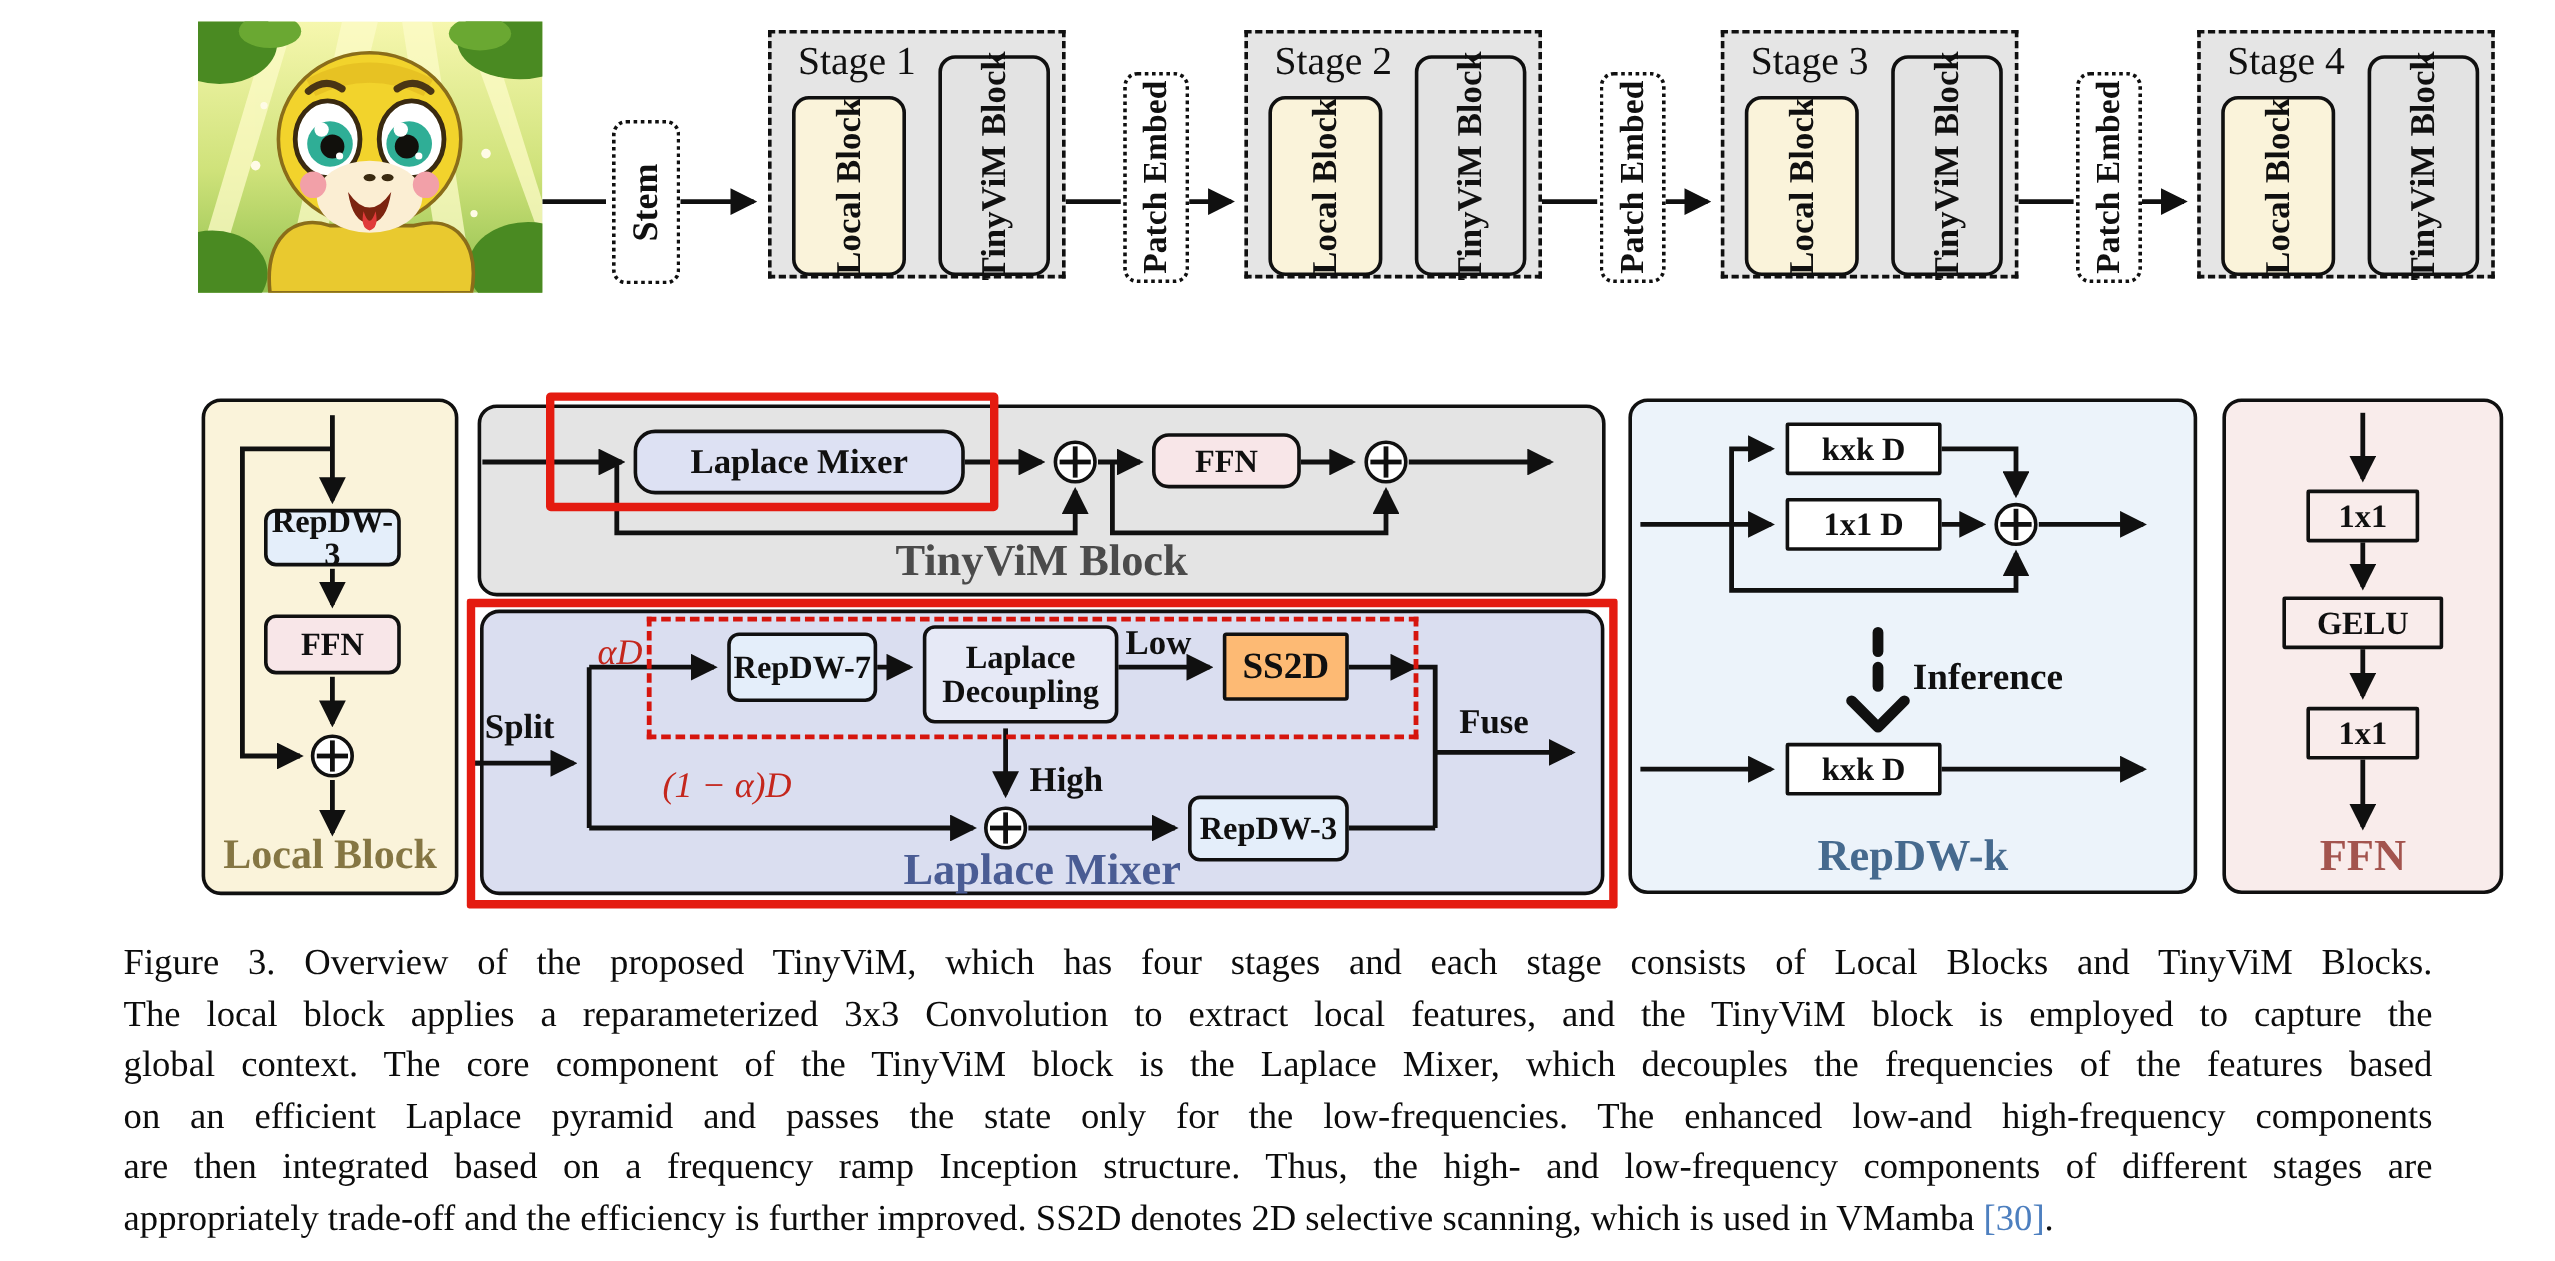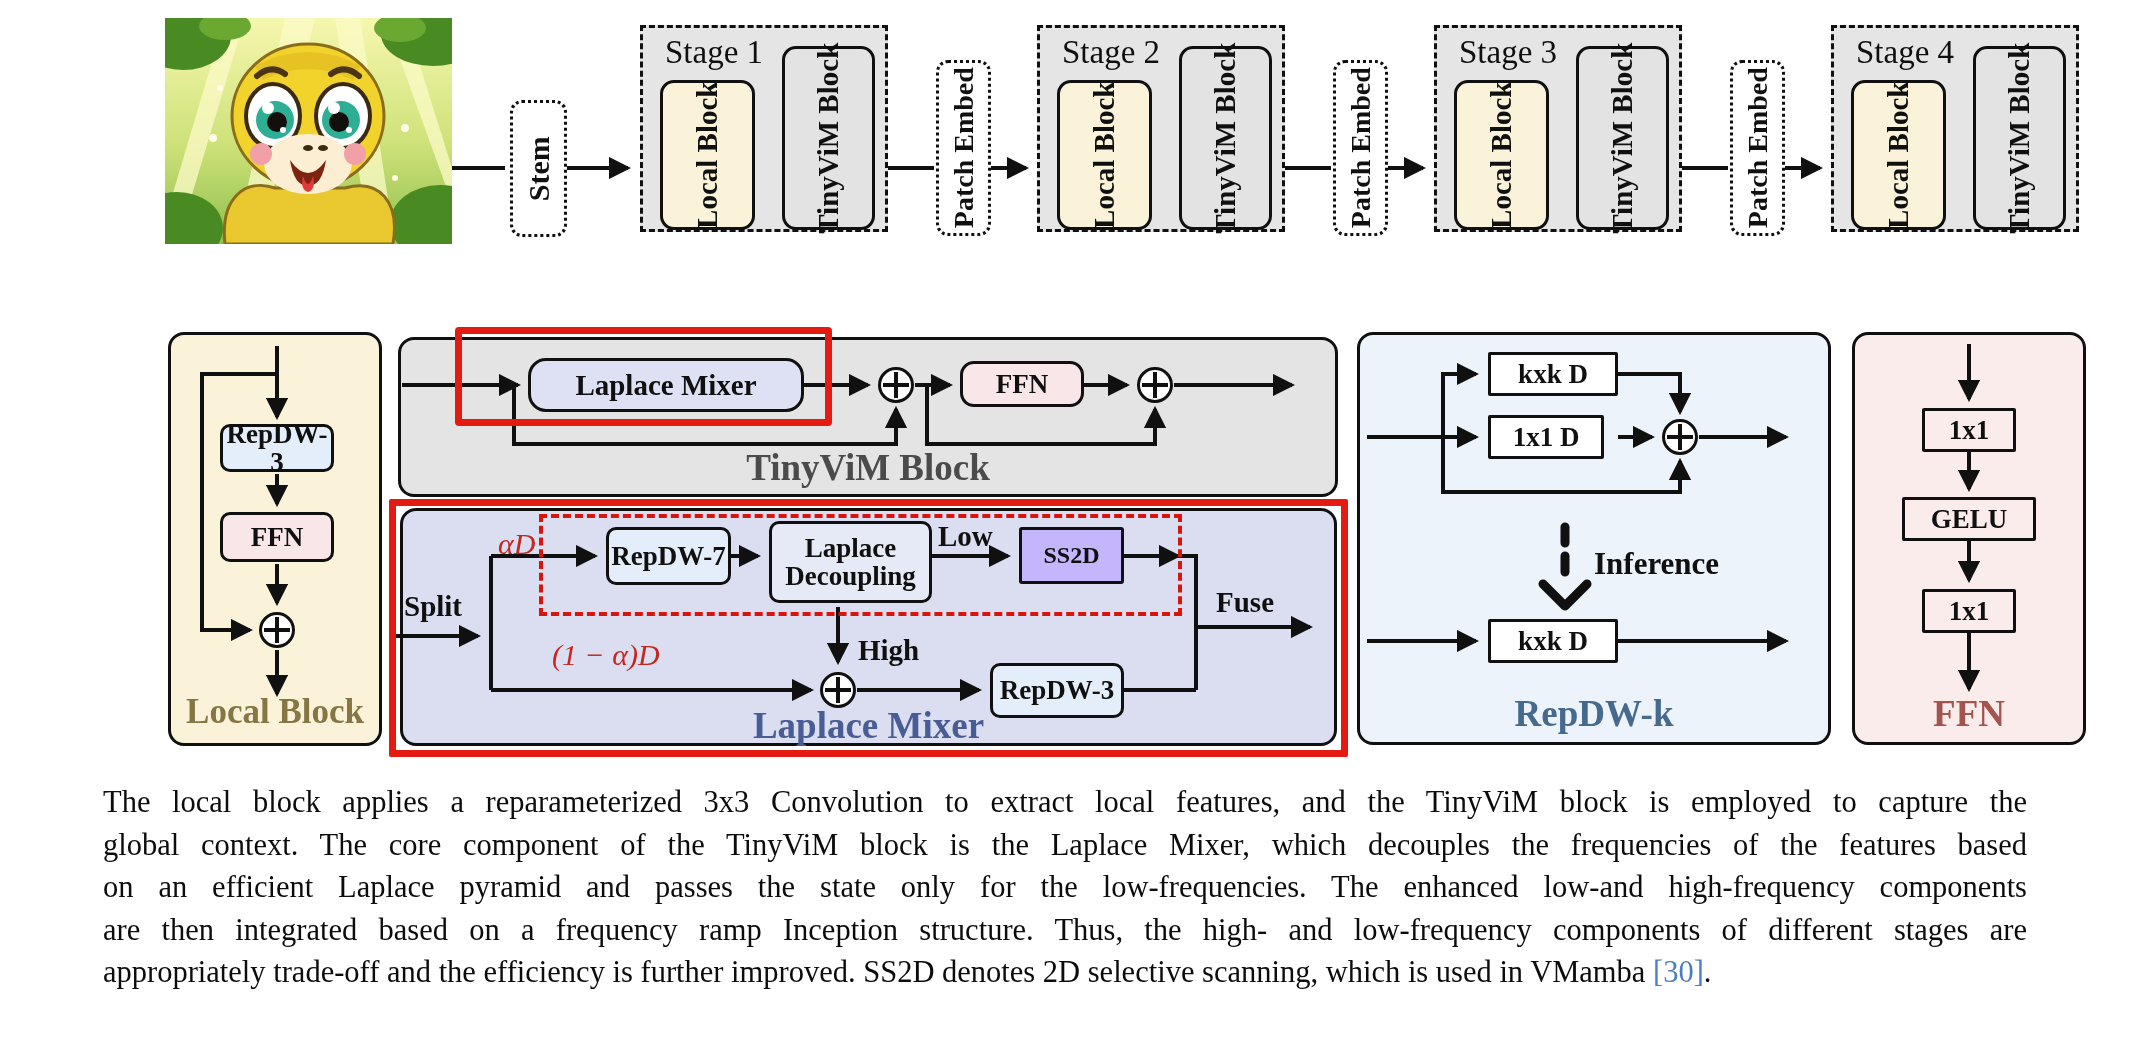--- a/index.html
+++ b/index.html
@@ -293,35 +293,35 @@
   <div class="red-math" style="left:552px;top:638px;z-index:4;">(1 − α)D</div>
 
   <div class="box r10" style="left:606px;top:527px;width:125px;height:58px;background:#e4eefa;font-size:27px;z-index:6;">
     <span>RepDW-7</span>
   </div>
   <div class="box r10" style="left:769px;top:521px;width:163px;height:82px;background:#e6e9f6;font-size:27px;flex-direction:column;z-index:6;">
     <span>Laplace</span>
     <span>Decoupling</span>
   </div>
   <div class="flow-label" style="left:938px;top:520px;z-index:6;">Low</div>
-  <div class="box" style="left:1019px;top:527px;width:105px;height:57px;background:#c4b5fd;font-size:24px;border-radius:3px;z-index:6;">
+  <div class="box" style="left:1019px;top:527px;width:105px;height:57px;background:#fdba74;font-size:31px;border-radius:3px;z-index:6;">
     <span>SS2D</span>
   </div>
   <div class="flow-label" style="left:1216px;top:586px;z-index:4;">Fuse</div>
   <div class="flow-label" style="left:858px;top:634px;z-index:4;">High</div>
   <div class="xor" style="left:820px;top:672px;z-index:4;"></div>
   <div class="box r10" style="left:990px;top:663px;width:134px;height:55px;background:#e4eefa;font-size:27px;z-index:4;">
     <span>RepDW-3</span>
   </div>
   <div class="panel-title" style="left:400px;top:704px;width:937px;color:#4a5c94;font-size:37px;z-index:4;">Laplace Mixer</div>
 
   <div class="box" style="left:1488px;top:352px;width:130px;height:44px;background:#fff;font-size:27px;border-radius:2px;z-index:4;">
     <span>kxk D</span>
   </div>
-  <div class="box" style="left:1488px;top:415px;width:116px;height:44px;background:#fff;font-size:27px;border-radius:2px;z-index:4;">
+  <div class="box" style="left:1488px;top:415px;width:130px;height:44px;background:#fff;font-size:27px;border-radius:2px;z-index:4;">
     <span>1x1 D</span>
   </div>
   <div class="xor" style="left:1662px;top:419px;z-index:4;"></div>
   <div class="flow-label" style="left:1594px;top:546px;font-size:31px;z-index:4;font-family:Liberation Serif, serif;">Inference</div>
   <div class="box" style="left:1488px;top:619px;width:130px;height:44px;background:#fff;font-size:27px;border-radius:2px;z-index:4;">
     <span>kxk D</span>
   </div>
   <div class="panel-title" style="left:1357px;top:692px;width:474px;color:#466a8e;font-size:37px;z-index:4;">RepDW-k</div>
 
   <div class="box" style="left:1922px;top:408px;width:94px;height:44px;background:#f9eceb;font-size:27px;border-radius:2px;z-index:4;">
@@ -329,20 +329,21 @@
   </div>
   <div class="box" style="left:1902px;top:497px;width:134px;height:44px;background:#f9eceb;font-size:27px;border-radius:2px;z-index:4;">
     <span>GELU</span>
   </div>
   <div class="box" style="left:1922px;top:589px;width:94px;height:44px;background:#f9eceb;font-size:27px;border-radius:2px;z-index:4;">
     <span>1x1</span>
   </div>
   <div class="panel-title" style="left:1852px;top:692px;width:234px;color:#a3544e;font-size:37px;z-index:4;">FFN</div>
 
   <div id="caption">
+    <div class="cap-line">Figure 3.  Overview of the proposed TinyViM, which has four stages and each stage consists of Local Blocks and TinyViM Blocks.</div>
     <div class="cap-line">The local block applies a reparameterized 3x3 Convolution to extract local features, and the TinyViM block is employed to capture the</div>
     <div class="cap-line">global context.  The core component of the TinyViM block is the Laplace Mixer, which decouples the frequencies of the features based</div>
     <div class="cap-line">on an efficient Laplace pyramid and passes the state only for the low-frequencies.  The enhanced low-and high-frequency components</div>
     <div class="cap-line">are then integrated based on a frequency ramp Inception structure.  Thus, the high- and low-frequency components of different stages are</div>
     <div class="cap-last"><span>appropriately trade-off and the efficiency is further improved. SS2D denotes 2D selective scanning, which is used in VMamba </span><span class="cite">[30]</span><span>.</span></div>
   </div>
 
 </div>
 
 </body></html>

